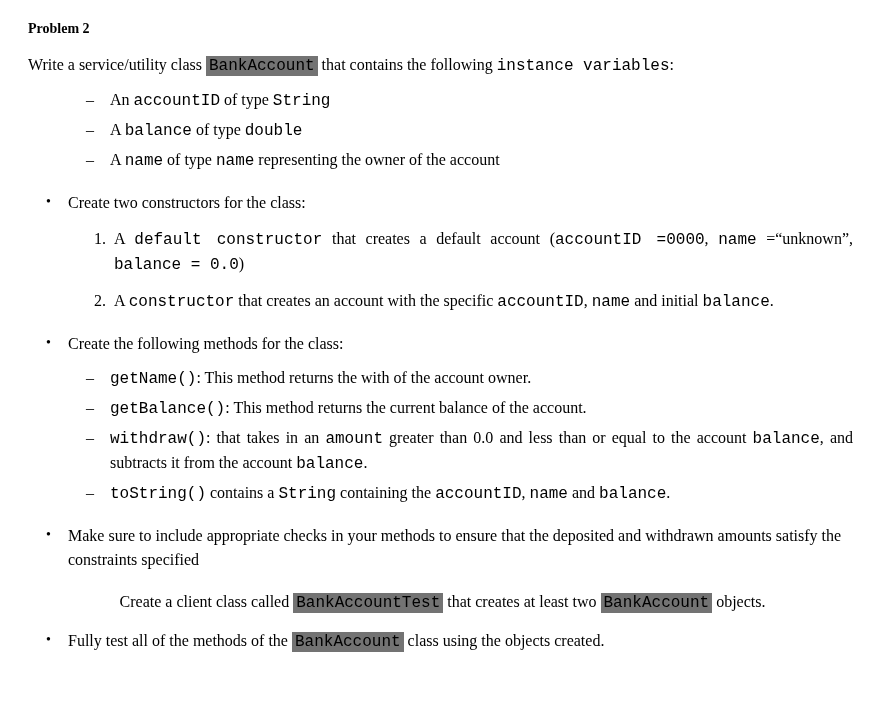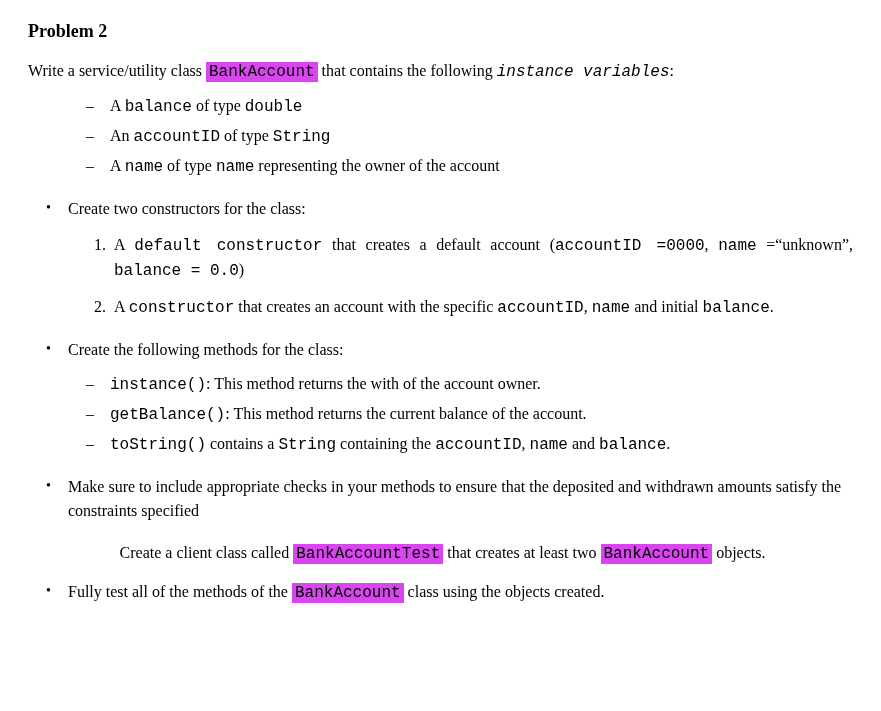--- a/index.html
+++ b/index.html
@@ -8,33 +8,32 @@
     line-height: 1.5;
     color: #000;
     max-width: 881px;
     margin: 0;
     padding: 18px 28px;
     text-align: justify;
   }
   h2 {
     font-family: Georgia, "Times New Roman", serif;
     font-weight: bold;
-    font-size: 18px;
+    font-size: 14px;
     margin: 0 0 14px 0;
     text-align: left;
   }
   .code {
     font-family: "Courier New", Courier, monospace;
   }
   .hl {
-    background-color: #d946ef;
+    background-color: #737373;
     padding: 1px 3px;
   }
   .ital {
-    font-style: italic;
     margin-top: 44px;
   }
   ul.bullets {
     list-style: none;
     padding-left: 40px;
     margin: 14px 0;
   }
   ul.bullets > li {
     position: relative;
     margin: 4px 0 18px 0;
@@ -83,24 +82,24 @@
 <body>
 
 <h2>Problem 2</h2>
 
 <p class="intro">
   <span>Write a service/utility class </span><span class="code hl">BankAccount</span><span> that contains the following </span><span class="code ital">instance variables</span><span>:</span>
 </p>
 
 <ul class="dashes" style="padding-left:82px;">
   <li>
-    <span>A </span><span class="code">balance</span><span> of type </span><span class="code">double</span>
+    <span>An </span><span class="code">accountID</span><span> of type </span><span class="code">String</span>
   </li>
   <li>
-    <span>An </span><span class="code">accountID</span><span> of type </span><span class="code">String</span>
+    <span>A </span><span class="code">balance</span><span> of type </span><span class="code">double</span>
   </li>
   <li>
     <span>A </span><span class="code">name</span><span> of type </span><span class="code">name</span><span> representing the owner of the account</span>
   </li>
 </ul>
 
 <ul class="bullets">
   <li>
     <span>Create two constructors for the class:</span>
     <ol class="nums">
@@ -110,24 +109,27 @@
       <li>
         <span>A </span><span class="code">constructor</span><span> that creates an account with the specific </span><span class="code">accountID</span><span>, </span><span class="code">name</span><span> and initial </span><span class="code">balance</span><span>.</span>
       </li>
     </ol>
   </li>
 
   <li>
     <span>Create the following methods for the class:</span>
     <ul class="dashes">
       <li>
-        <span class="code">instance()</span><span>: This method returns the with of the account owner.</span>
+        <span class="code">getName()</span><span>: This method returns the with of the account owner.</span>
       </li>
       <li>
         <span class="code">getBalance()</span><span>: This method returns the current balance of the account.</span>
+      </li>
+      <li>
+        <span class="code">withdraw()</span><span>: that takes in an </span><span class="code">amount</span><span> greater than 0.0 and less than or equal to the account </span><span class="code">balance</span><span>, and subtracts it from the account </span><span class="code">balance</span><span>.</span>
       </li>
       <li>
         <span class="code">toString()</span><span> contains a </span><span class="code">String</span><span> containing the </span><span class="code">accountID</span><span>, </span><span class="code">name</span><span> and </span><span class="code">balance</span><span>.</span>
       </li>
     </ul>
   </li>
 
   <li>
     <span>Make sure to include appropriate checks in your methods to ensure that the deposited and withdrawn amounts satisfy the constraints specified</span>
   </li>

